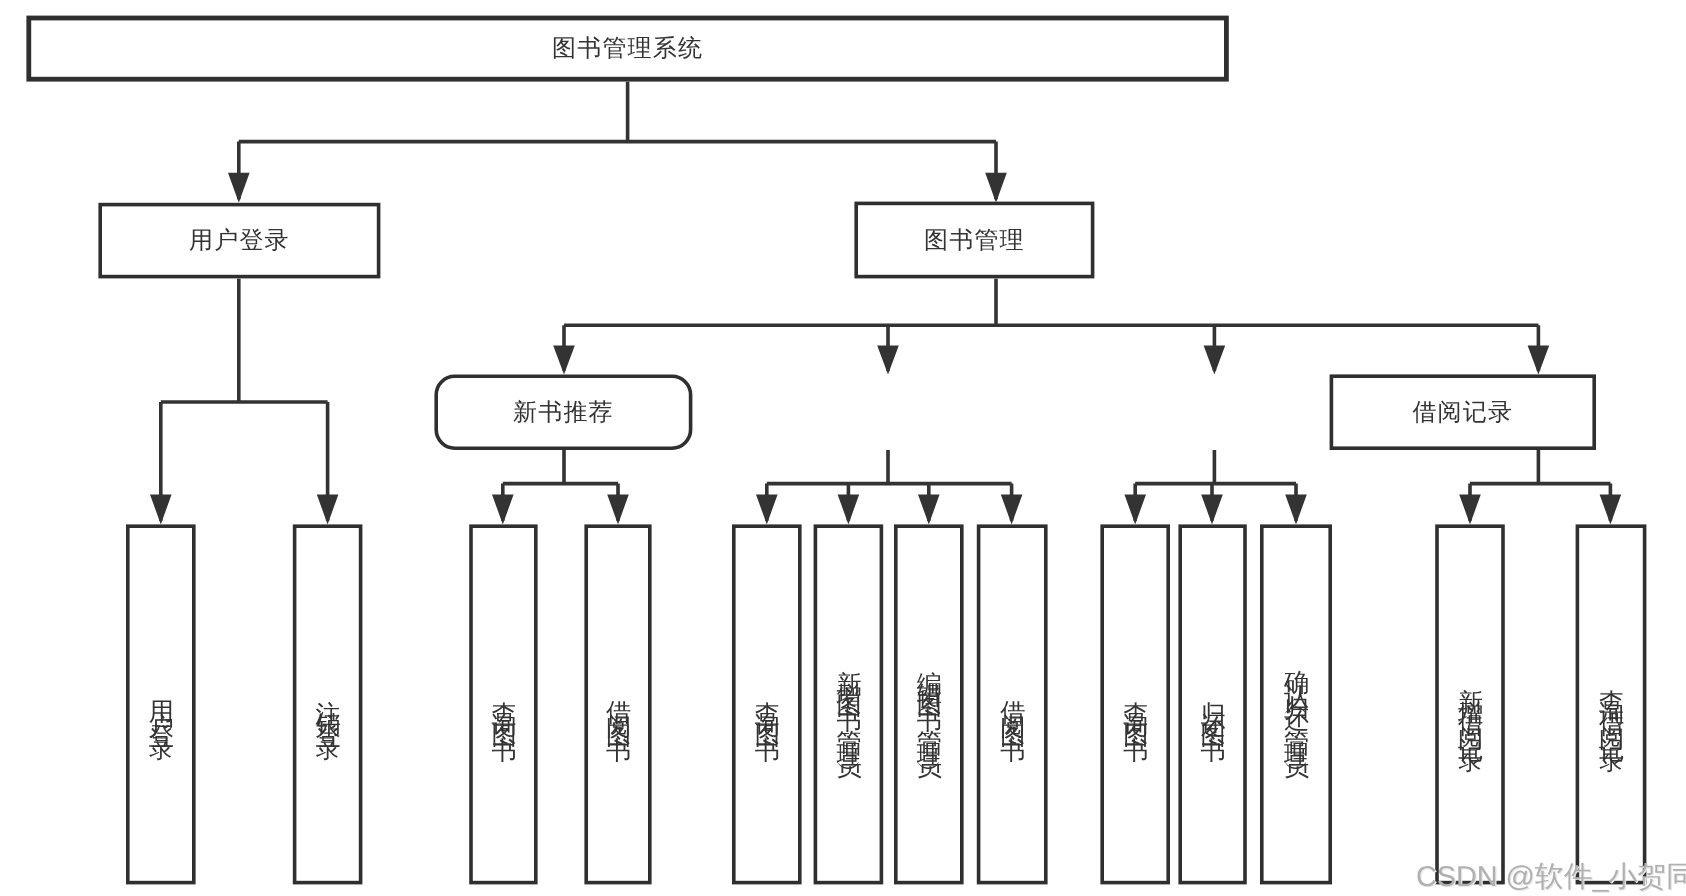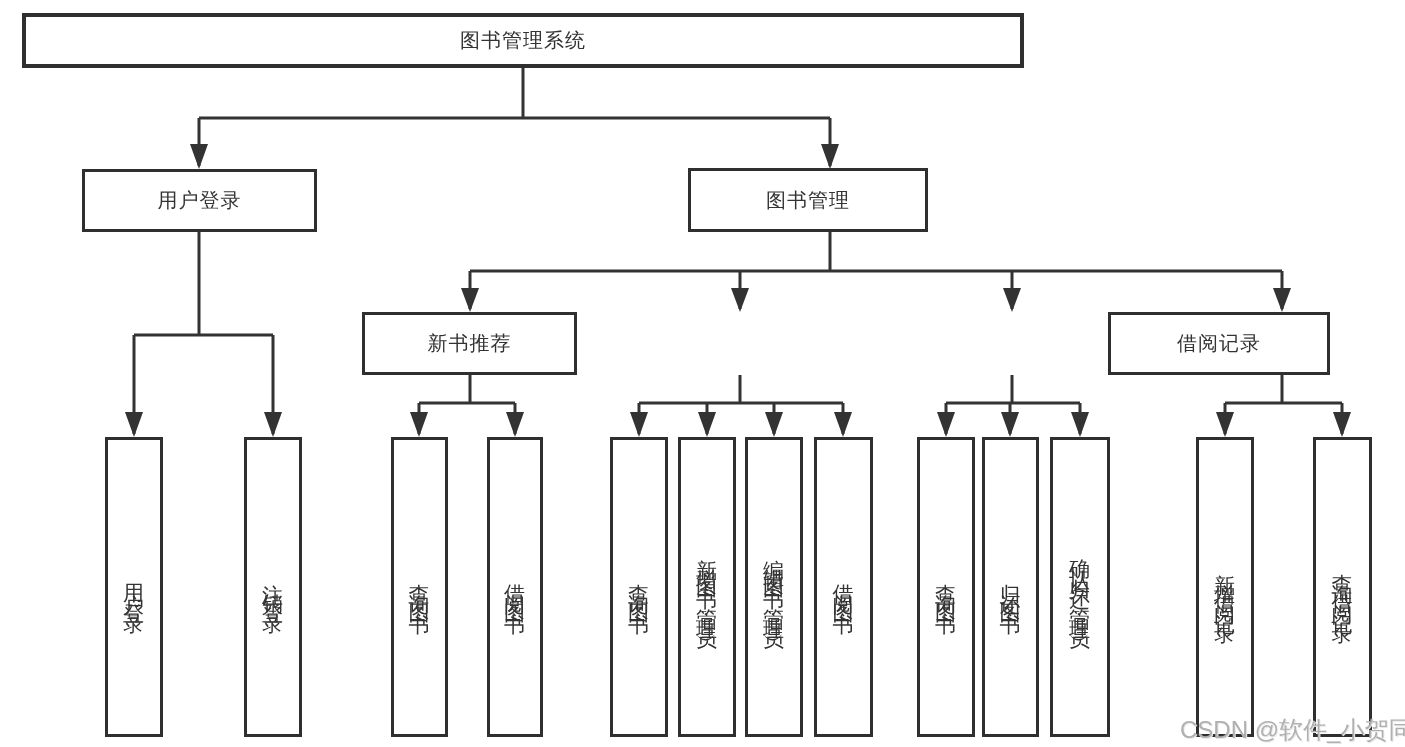--- a/index.html
+++ b/index.html
@@ -66,23 +66,23 @@
              M125 412 H143 L134 437 Z M264 412 H282 L273 437 Z
              M410 412 H428 L419 437 Z M506 412 H524 L515 437 Z
              M630 412 H648 L639 437 Z M698 412 H716 L707 437 Z M765 412 H783 L774 437 Z M834 412 H852 L843 437 Z
              M937 412 H955 L946 437 Z M1001 412 H1019 L1010 437 Z M1071 412 H1089 L1080 437 Z
              M1216 412 H1234 L1225 437 Z M1333 412 H1351 L1342 437 Z"></path>
   </svg>
 
   <div class="box root-box" style="left:22px; top:13px; width:1002px; height:55px;">图书管理系统</div>
 
   <div class="box hbox" style="left:82px; top:169px; width:235px; height:63px;">用户登录</div>
-  <div class="box hbox" style="left:688px; top:168px; width:240px; height:64px;">图书管理</div>
+  <div class="box hbox" style="left:712px; top:168px; width:200px; height:64px;">图书管理</div>
 
-  <div class="box hbox" style="left:362px; top:312px; width:215px; height:63px;">新书推荐</div>
+  <div class="box hbox" style="left:362px; top:312px; width:215px; height:63px;border-radius:17px;">新书推荐</div>
   <div class="box hbox" style="left:1108px; top:312px; width:222px; height:63px;">借阅记录</div>
 
   <div class="box vbox" style="left:105px; top:437px; width:58px; height:300px;">用户登录</div>
   <div class="box vbox" style="left:244px; top:437px; width:58px; height:300px;">注销登录</div>
 
   <div class="box vbox" style="left:391px; top:437px; width:57px; height:300px;">查询图书</div>
   <div class="box vbox" style="left:487px; top:437px; width:56px; height:300px;">借阅图书</div>
 
   <div class="box vbox" style="left:610px; top:437px; width:58px; height:300px;">查询图书</div>
   <div class="box vbox" style="left:678px; top:437px; width:58px; height:300px;">新增图书（管理员）</div>

